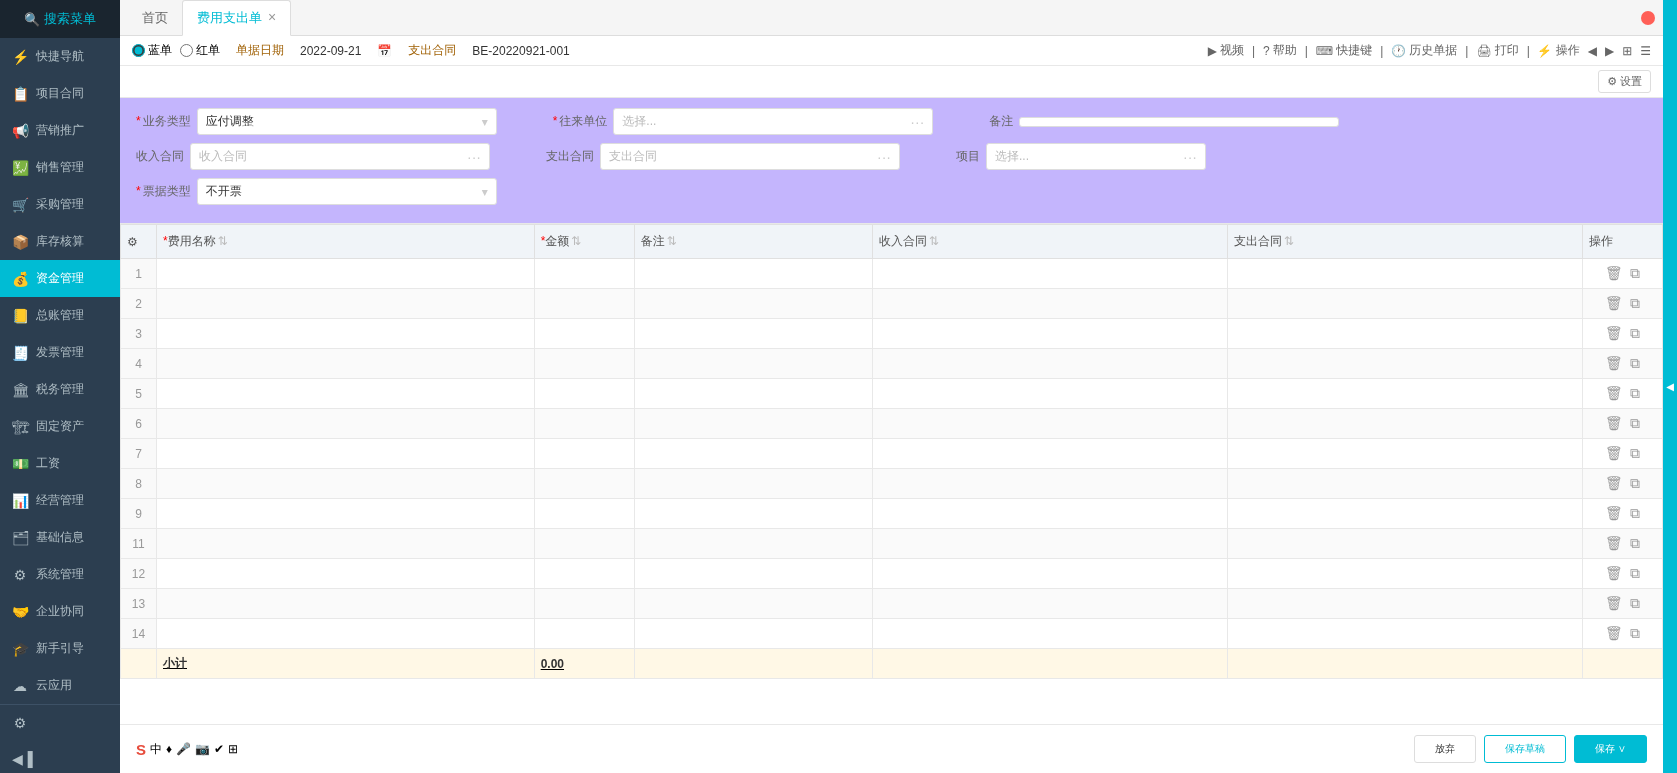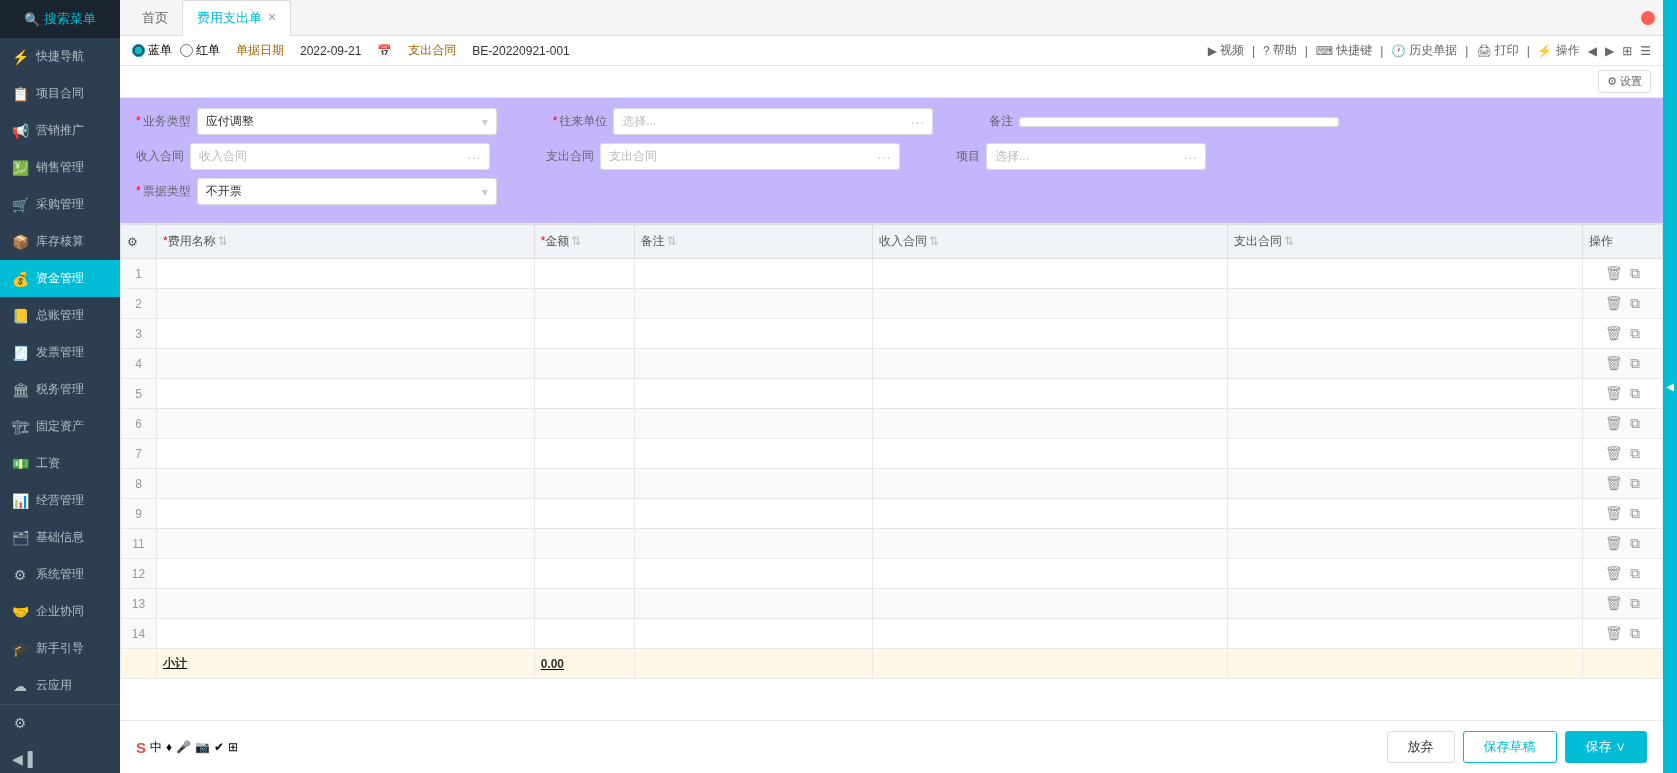--- a/index.html
+++ b/index.html
@@ -58,21 +58,21 @@
     .data-table tbody td.row-num { color: #999; text-align: center; width: 30px; background: #f9f9f9; }
     .data-table .subtotal-row { background: #fff8e6 !important; text-decoration: underline; }
     .data-table .subtotal-row td { color: #333; font-weight: bold; }
     .op-cell { text-align: center; white-space: nowrap; }
     .op-btn { background: none; border: none; cursor: pointer; color: #999; font-size: 14px; padding: 0 2px; }
     .required-star { color: red; }
 
     
     .form-footer { padding: 10px 16px; background: #fff; border-top: 1px solid #e8e8e8; display: flex; align-items: center; justify-content: flex-end; gap: 8px; }
     .input-method-bar { display: flex; align-items: center; gap: 4px; margin-right: auto; }
-    .btn { padding: 6px 20px; border-radius: 3px; cursor: pointer; font-size: 13px; border: 1px solid #ddd; }
+    .btn { padding: 6px 20px; border-radius: 3px; cursor: pointer; font-size: 10px; border: 1px solid #ddd; }
     .btn-default { background: #fff; color: #333; }
     .btn-secondary { background: #fff; color: #00bcd4; border-color: #00bcd4; }
     .btn-primary { background: #00bcd4; color: #fff; border-color: #00bcd4; }
     .win-btn { width: 14px; height: 14px; border-radius: 50%; border: none; cursor: pointer; }
     .win-close { background: #ff5f57; }
   </style>
 </head>
 <body>
 
 <div class="sidebar">

